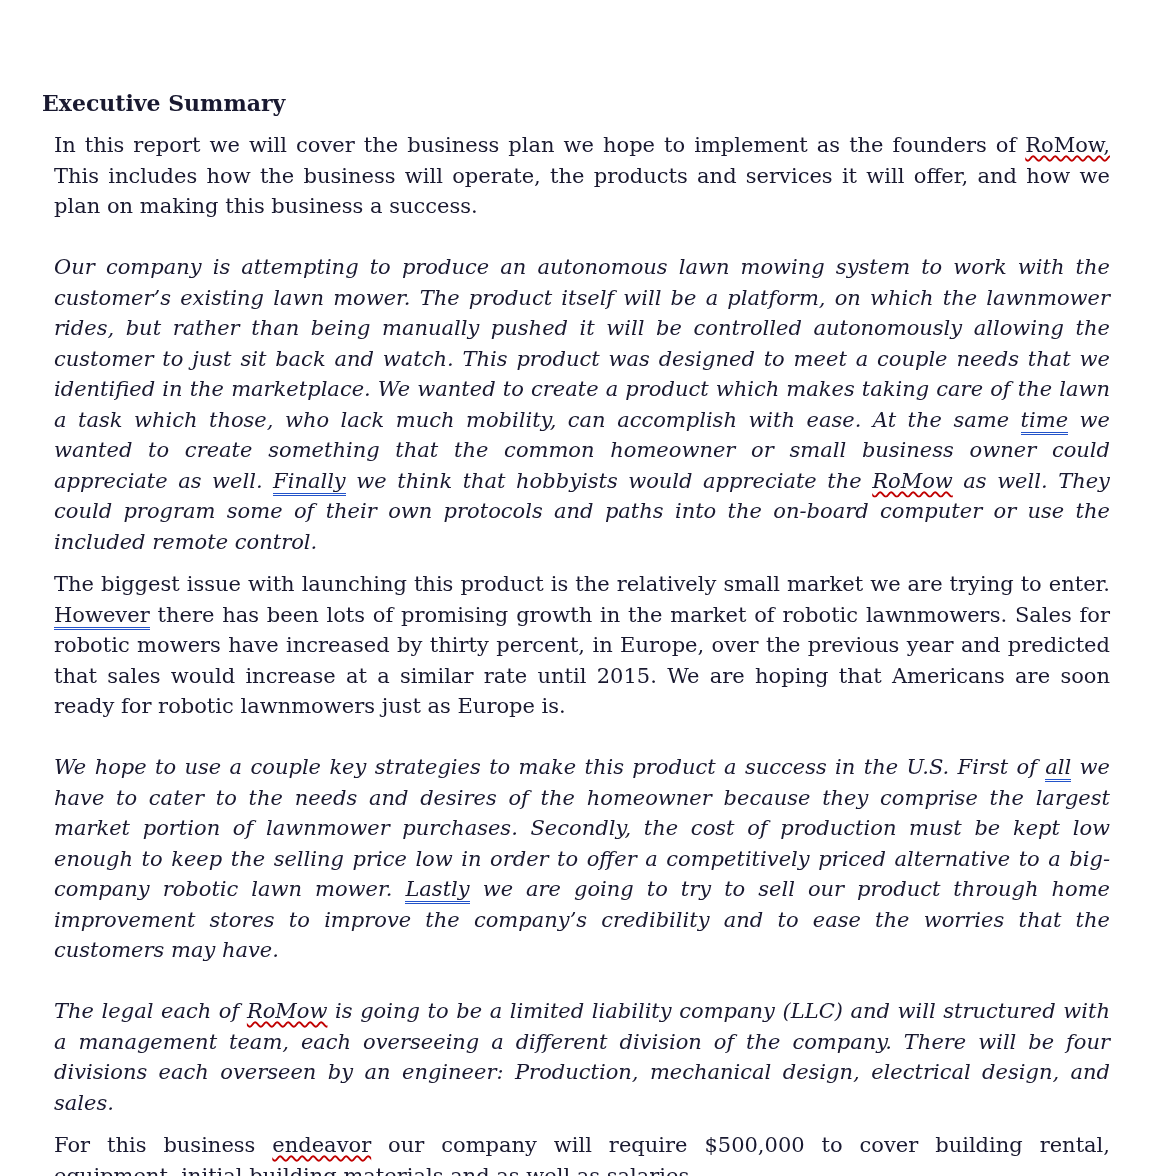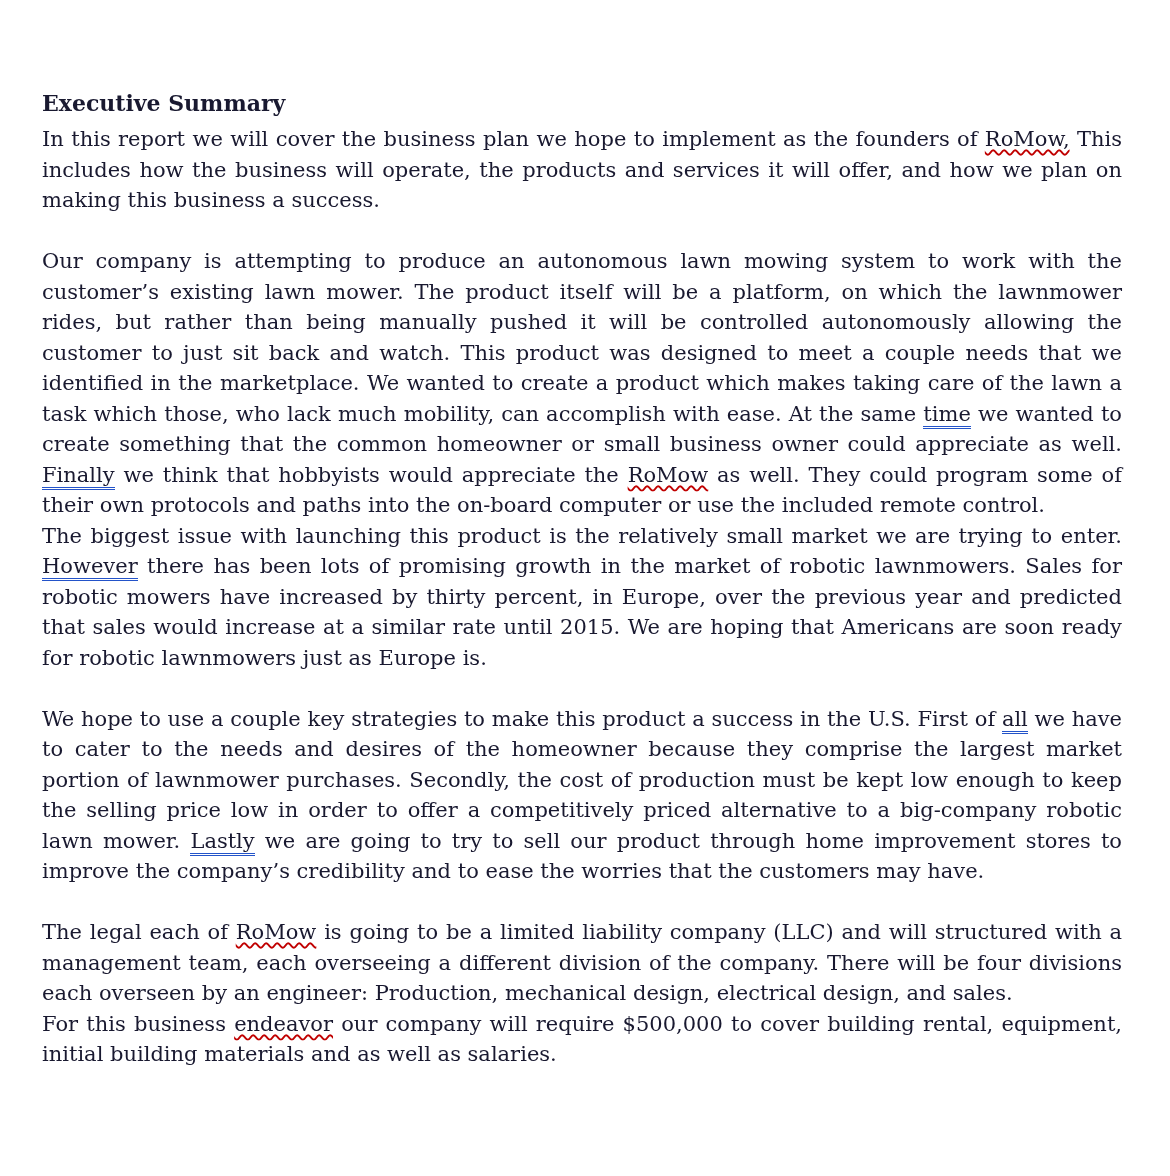--- a/index.html
+++ b/index.html
@@ -22,24 +22,25 @@
     text-align: justify;
   }
   .doc-heading {
     font-size: 22px;
     font-weight: bold;
     margin: 0 0 6px 0;
     text-align: left;
     line-height: 30px;
   }
   .para {
-    margin: 0;
+    margin: 12px;
   }
   .para.spaced {
     margin-top: 30.5px;
+    font-style: italic;
   }
   .spell-error {
     text-decoration: underline wavy var(--spell, #c00000);
     text-decoration-thickness: 2px;
     text-decoration-skip-ink: none;
     text-underline-offset: 3px;
   }
   .grammar-error {
     border-bottom: 3px double var(--grammar, #2353c9);
   }

